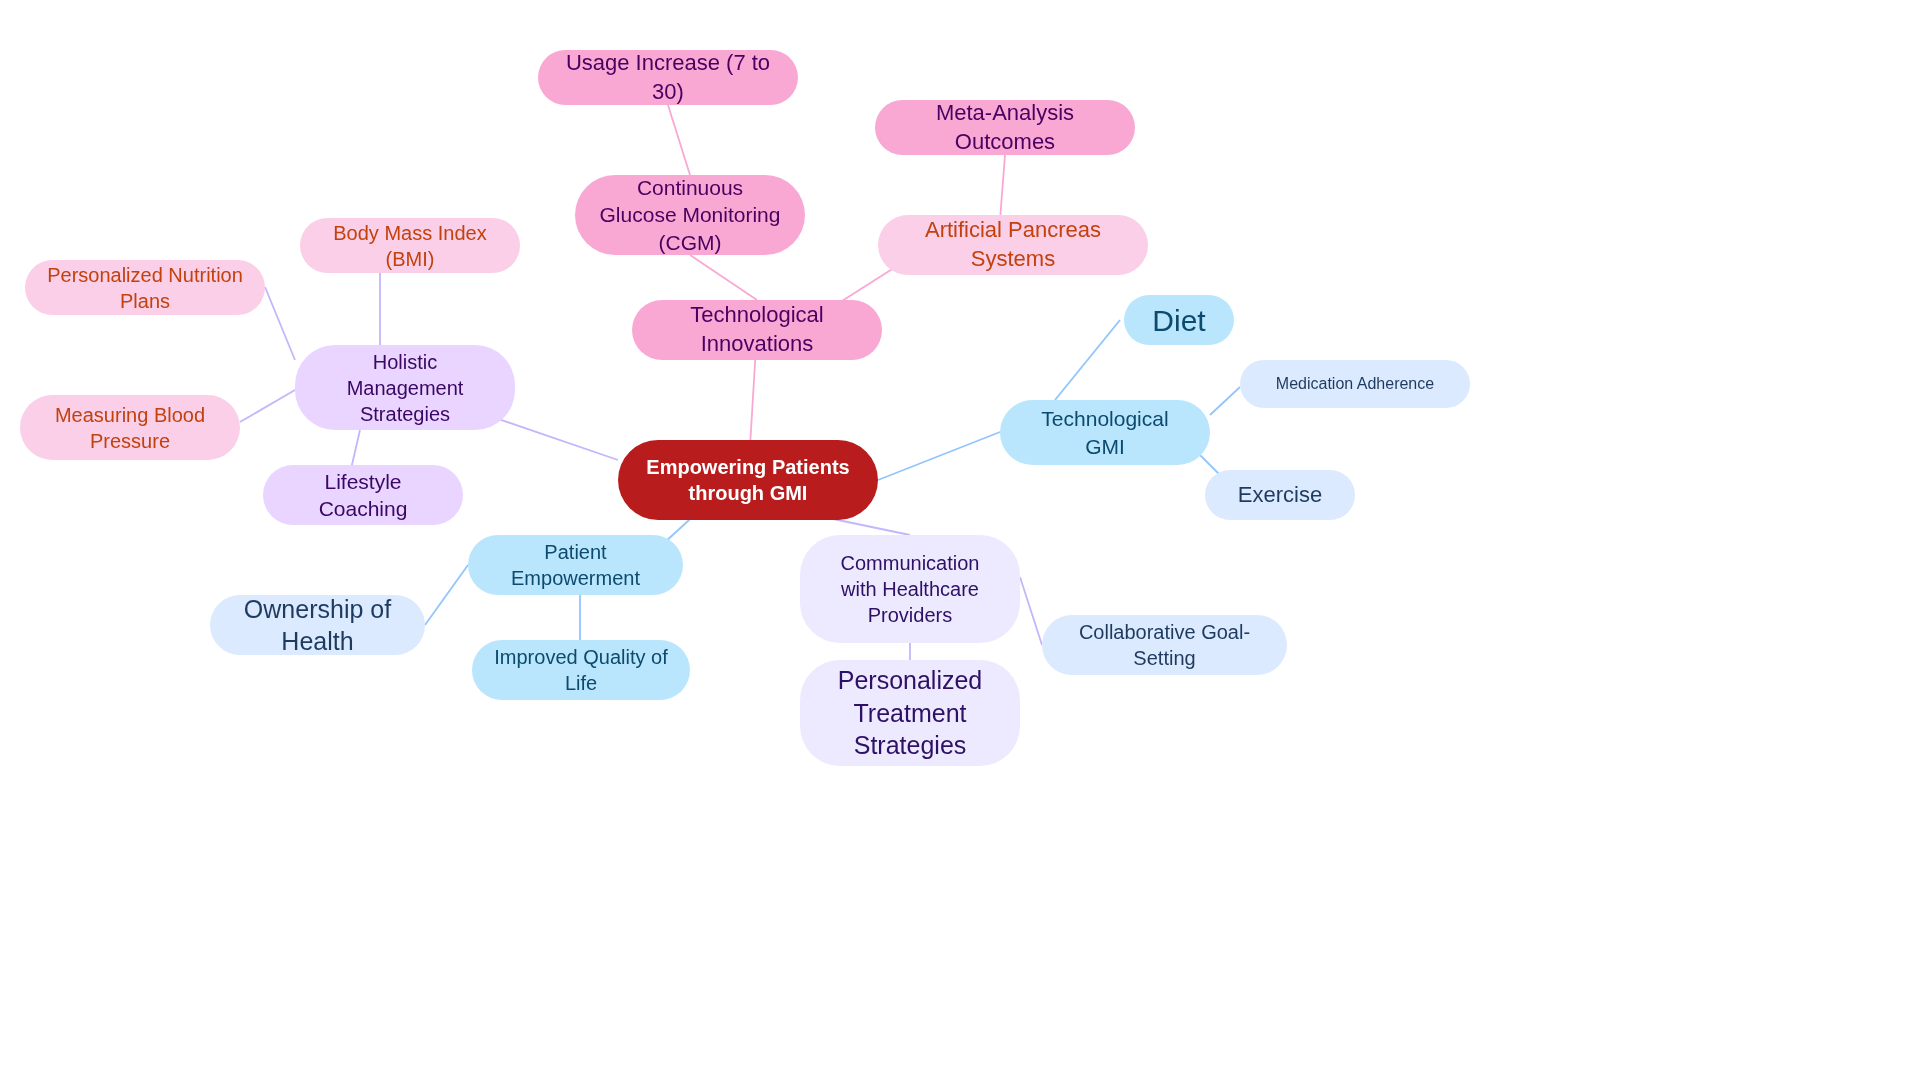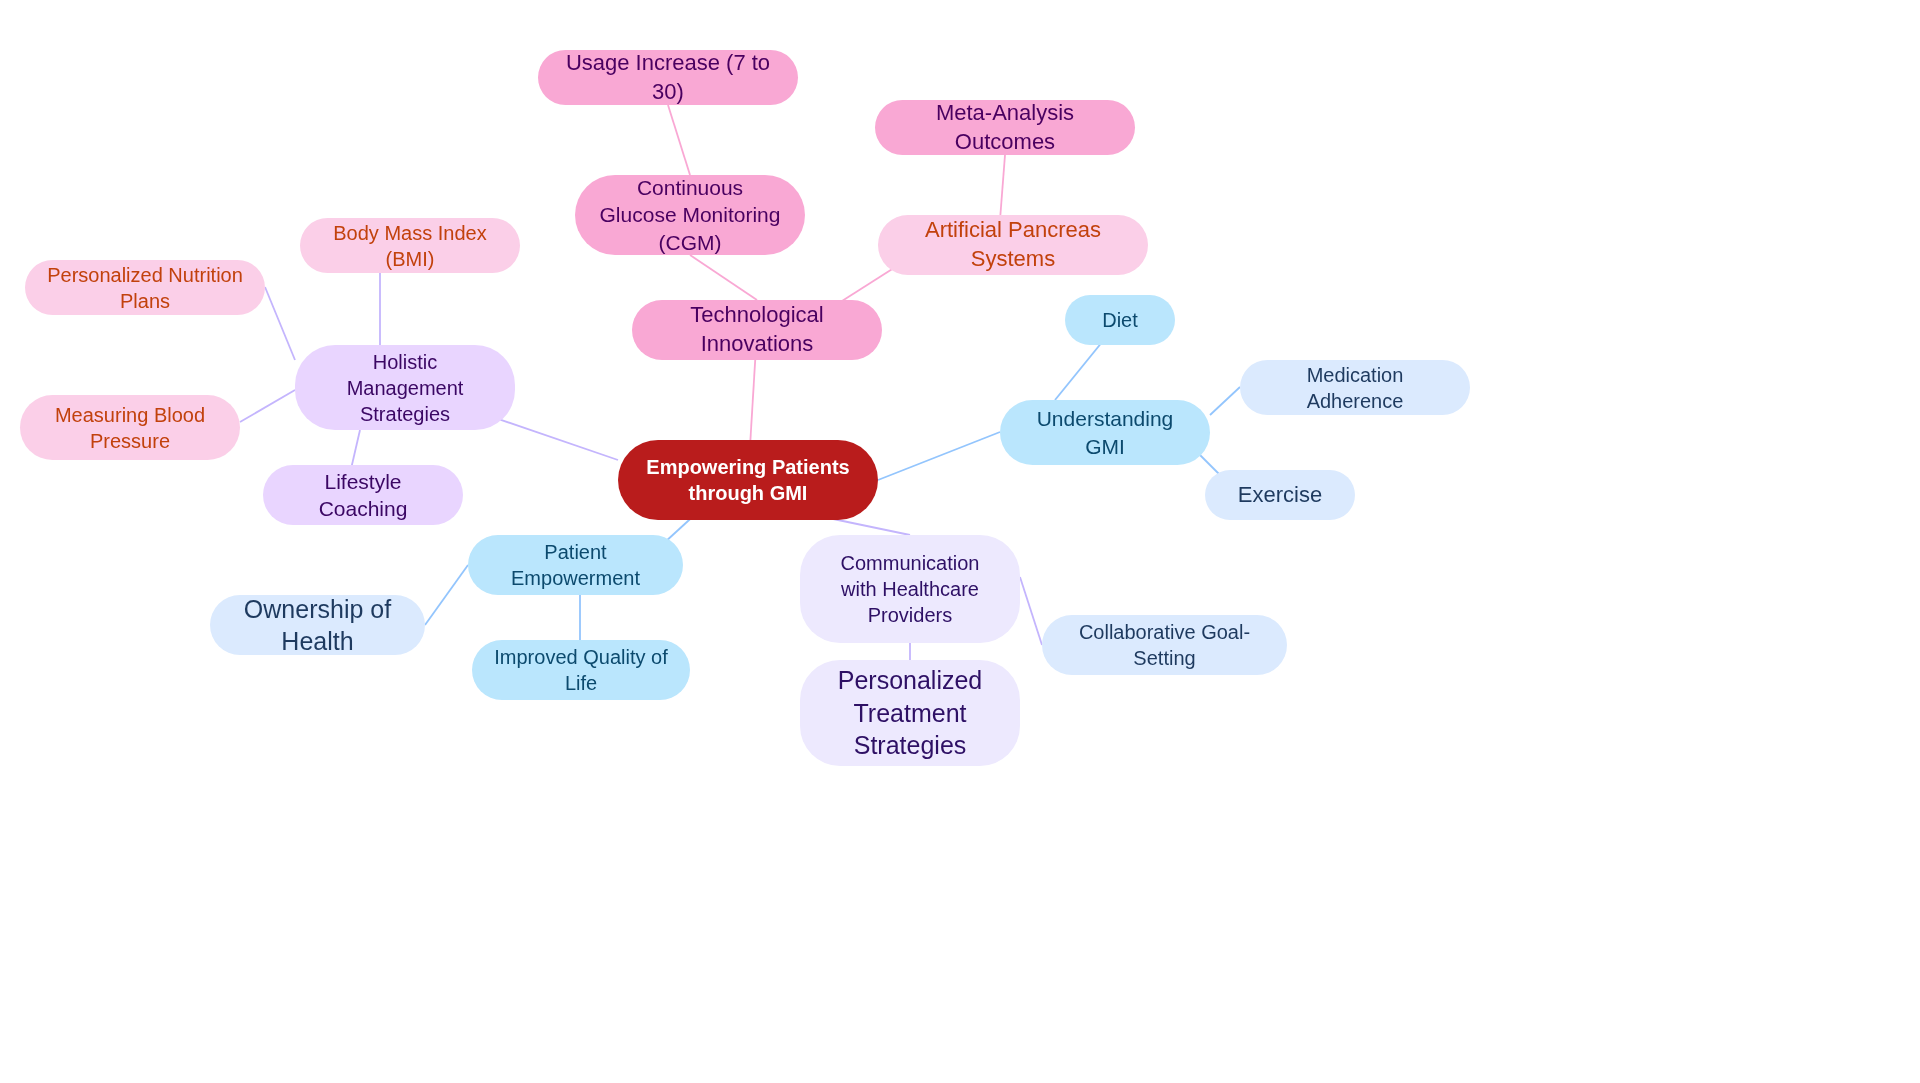--- a/index.html
+++ b/index.html
@@ -131,25 +131,25 @@
 <div class="node node-purple-light" style="left:295px; top:345px; width:220px; height:85px; font-size:20px;text-align:center;">Holistic Management Strategies</div>
 
 <div class="node node-pink-light" style="left:300px; top:218px; width:220px; height:55px; font-size:20px;">Body Mass Index (BMI)</div>
 
 <div class="node node-pink-light" style="left:25px; top:260px; width:240px; height:55px; font-size:20px;">Personalized Nutrition Plans</div>
 
 <div class="node node-pink-light" style="left:20px; top:395px; width:220px; height:65px; font-size:20px;">Measuring Blood Pressure</div>
 
 <div class="node node-purple-light" style="left:263px; top:465px; width:200px; height:60px; font-size:21px;">Lifestyle Coaching</div>
 
-<div class="node node-blue-light" style="left:1000px; top:400px; width:210px; height:65px; font-size:21px;">Understanding GMI</div>
+<div class="node node-blue-light" style="left:1000px; top:400px; width:210px; height:65px; font-size:21px;">Technological GMI</div>
 
-<div class="node node-blue-light" style="left:1065px; top:295px; width:110px; height:50px; font-size:20px;">Diet</div>
+<div class="node node-blue-light" style="left:1124px; top:295px; width:110px; height:50px; font-size:30px;">Diet</div>
 
-<div class="node node-blue-pale" style="left:1240px; top:360px; width:230px; height:55px; font-size:20px;">Medication Adherence</div>
+<div class="node node-blue-pale" style="left:1240px; top:360px; width:230px; height:48px; font-size:16px;">Medication Adherence</div>
 
 <div class="node node-blue-pale" style="left:1205px; top:470px; width:150px; height:50px; font-size:22px;">Exercise</div>
 
 <div class="node node-blue-light" style="left:468px; top:535px; width:215px; height:60px; font-size:20px;">Patient Empowerment</div>
 
 <div class="node node-blue-pale" style="left:210px; top:595px; width:215px; height:60px; font-size:25px;">Ownership of Health</div>
 
 <div class="node node-blue-light" style="left:472px; top:640px; width:218px; height:60px; font-size:20px;">Improved Quality of Life</div>
 
 <div class="node node-lavender-light" style="left:800px; top:535px; width:220px; height:108px; font-size:20px;">Communication with Healthcare Providers</div>

